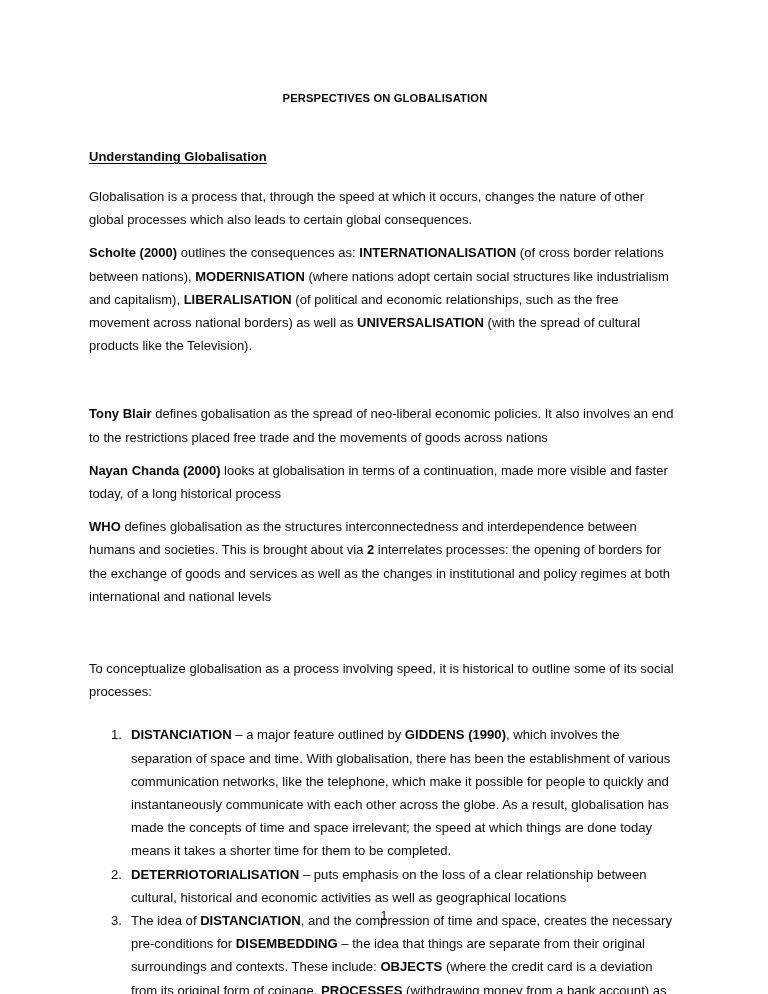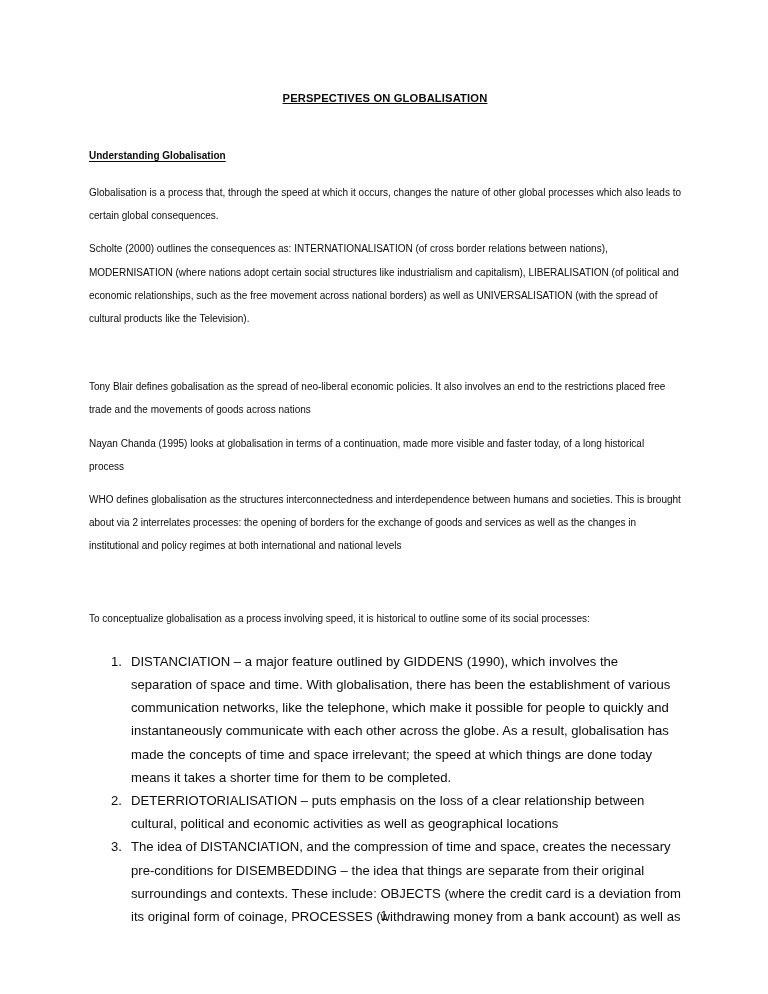--- a/index.html
+++ b/index.html
@@ -27,46 +27,45 @@
     width: 592px;
   }
   .doc-title {
     text-align: center;
     font-weight: bold;
     font-size: 11.2px;
     letter-spacing: 0.15px;
     margin: 0;
     padding-top: 91px;
     line-height: 1.25;
-    text-decoration: underline;
   }
   .heading {
     font-weight: bold;
-    font-size: 10px;
+    font-size: 13px;
     text-decoration: underline;
     text-underline-offset: 2px;
     margin: 0;
     padding-top: 44px;
     line-height: 1.3;
     display: block;
   }
   .heading span { display: inline; }
   p.para {
-    font-size: 10px;
+    font-size: 13px;
     line-height: 23.2px;
     margin: 0;
     padding: 0;
     text-align: left;
   }
   .gap-sm { height: 10px; }
   .gap-md { height: 19px; }
   .gap-lg { height: 45px; }
   .gap-xl { height: 49px; }
   .gap-list { height: 20px; }
-  b, strong { font-weight: normal; }
+  b, strong { font-weight: bold; }
   ol.numlist {
     margin: 0;
     padding: 0;
     list-style: none;
   }
   ol.numlist > li {
     position: relative;
     padding-left: 42px;
     font-size: 13.1px;
     line-height: 23.2px;
@@ -107,40 +106,40 @@
     <div class="gap-sm"></div>
 
     <p class="para"><b>Scholte (2000)</b><span> outlines the consequences as: </span><b>INTERNATIONALISATION</b><span> (of cross border relations between nations), </span><b>MODERNISATION</b><span> (where nations adopt certain social structures like industrialism and capitalism), </span><b>LIBERALISATION</b><span> (of political and economic relationships, such as the free movement across national borders) as well as </span><b>UNIVERSALISATION</b><span> (with the spread of cultural products like the Television).</span></p>
 
     <div class="gap-lg"></div>
 
     <p class="para"><b>Tony Blair</b><span> defines gobalisation as the spread of neo-liberal economic policies. It also involves an end to the restrictions placed free trade and the movements of goods across nations</span></p>
 
     <div class="gap-sm"></div>
 
-    <p class="para"><b>Nayan Chanda (1995)</b><span> looks at globalisation in terms of a continuation, made more visible and faster today, of a long historical process</span></p>
+    <p class="para"><b>Nayan Chanda (2000)</b><span> looks at globalisation in terms of a continuation, made more visible and faster today, of a long historical process</span></p>
 
     <div class="gap-sm"></div>
 
     <p class="para"><b>WHO</b><span> defines globalisation as the structures interconnectedness and interdependence between humans and societies. This is brought about via </span><b>2</b><span> interrelates processes: the opening of borders for the exchange of goods and services as well as the changes in institutional and policy regimes at both international and national levels</span></p>
 
     <div class="gap-xl"></div>
 
     <p class="para">To conceptualize globalisation as a process involving speed, it is historical to outline some of its social processes:</p>
 
     <div class="gap-list"></div>
 
     <ol class="numlist">
 
       <li>
         <span class="marker">1.</span><b>DISTANCIATION</b><span> – a major feature outlined by </span><b>GIDDENS (1990)</b><span>, which involves the separation of space and time. With globalisation, there has been the establishment of various communication networks, like the telephone, which make it possible for people to quickly and instantaneously communicate with each other across the globe. As a result, globalisation has made the concepts of time and space irrelevant; the speed at which things are done today means it takes a shorter time for them to be completed.</span>
       </li>
 
       <li>
-        <span class="marker">2.</span><b>DETERRIOTORIALISATION</b><span> – puts emphasis on the loss of a clear relationship between cultural, political and economic activities as well as geographical locations</span>
+        <span class="marker">2.</span><b>DETERRIOTORIALISATION</b><span> – puts emphasis on the loss of a clear relationship between cultural, historical and economic activities as well as geographical locations</span>
       </li>
 
       <li>
         <span class="marker">3.</span><span>The idea of </span><b>DISTANCIATION</b><span>, and the compression of time and space, creates the necessary pre-conditions for </span><b>DISEMBEDDING</b><span> – the idea that things are separate from their original surroundings and contexts. These include: </span><b>OBJECTS</b><span> (where the credit card is a deviation from its original form of coinage, </span><b>PROCESSES</b><span> (withdrawing money from a bank account) as well as </span>
       </li>
 
     </ol>
 
   </div>
 

